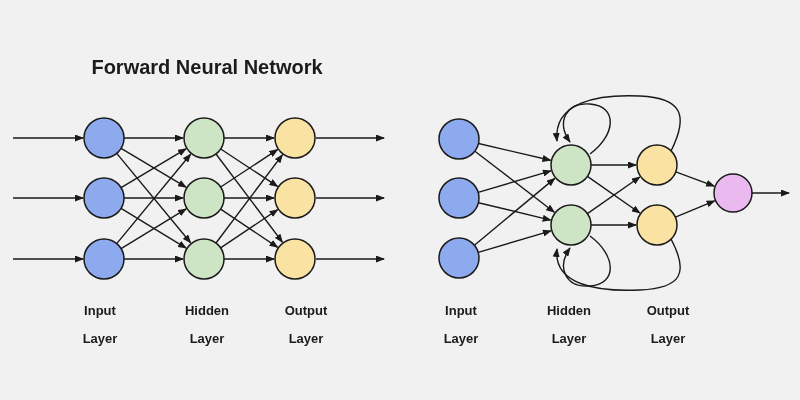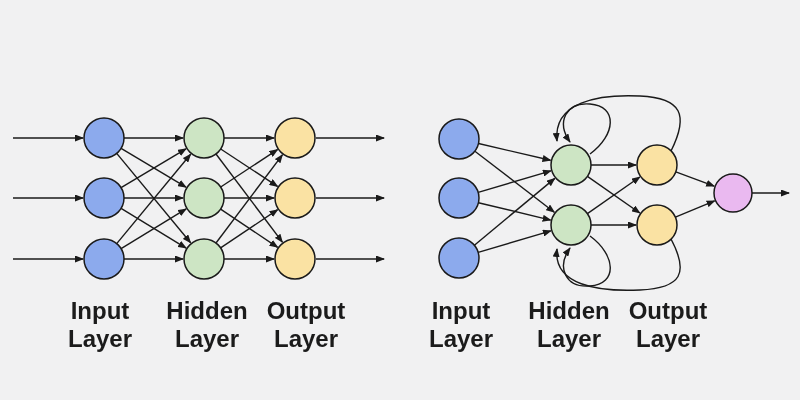--- a/index.html
+++ b/index.html
@@ -18,32 +18,33 @@
     font-weight:700;
     color:#1b1b1b;
     white-space:nowrap;
   }
   #title-fnn{left:207px;}
   #title-rnn{left:593px;}
   .layer-label{
     position:absolute;
     transform:translateX(-50%);
     text-align:center;
-    font-size:24px;
+    font-size:13px;
     line-height:28px;
     font-weight:700;
     color:#1b1b1b;
     white-space:nowrap;
   }
   #net-svg{position:absolute;left:0;top:0;}
 </style>
 </head>
 <body>
 
 <div class="stage" style="background: rgb(241, 241, 242);">
+  <div class="diagram-title" id="title-fnn" style="color: rgb(27, 27, 27);">Forward Neural Network</div>
   <svg id="net-svg" width="800" height="400" viewBox="0 0 800 400">
       <defs>
         <marker id="arw" markerWidth="9" markerHeight="7" refX="8" refY="3.5" orient="auto" markerUnits="userSpaceOnUse">
           <path d="M0,0 L9,3.5 L0,7 Z" fill="#1a1a1a"></path>
         </marker>
       </defs>
       <line x1="124.0" y1="138.0" x2="183.0" y2="138.0" stroke="#1a1a1a" stroke-width="1.4" marker-end="url(#arw)"></line>
       <line x1="121.1" y1="148.3" x2="186.0" y2="187.2" stroke="#1a1a1a" stroke-width="1.4" marker-end="url(#arw)"></line>
       <line x1="116.7" y1="153.4" x2="190.6" y2="242.8" stroke="#1a1a1a" stroke-width="1.4" marker-end="url(#arw)"></line>
       <line x1="121.1" y1="187.7" x2="186.0" y2="148.8" stroke="#1a1a1a" stroke-width="1.4" marker-end="url(#arw)"></line>

